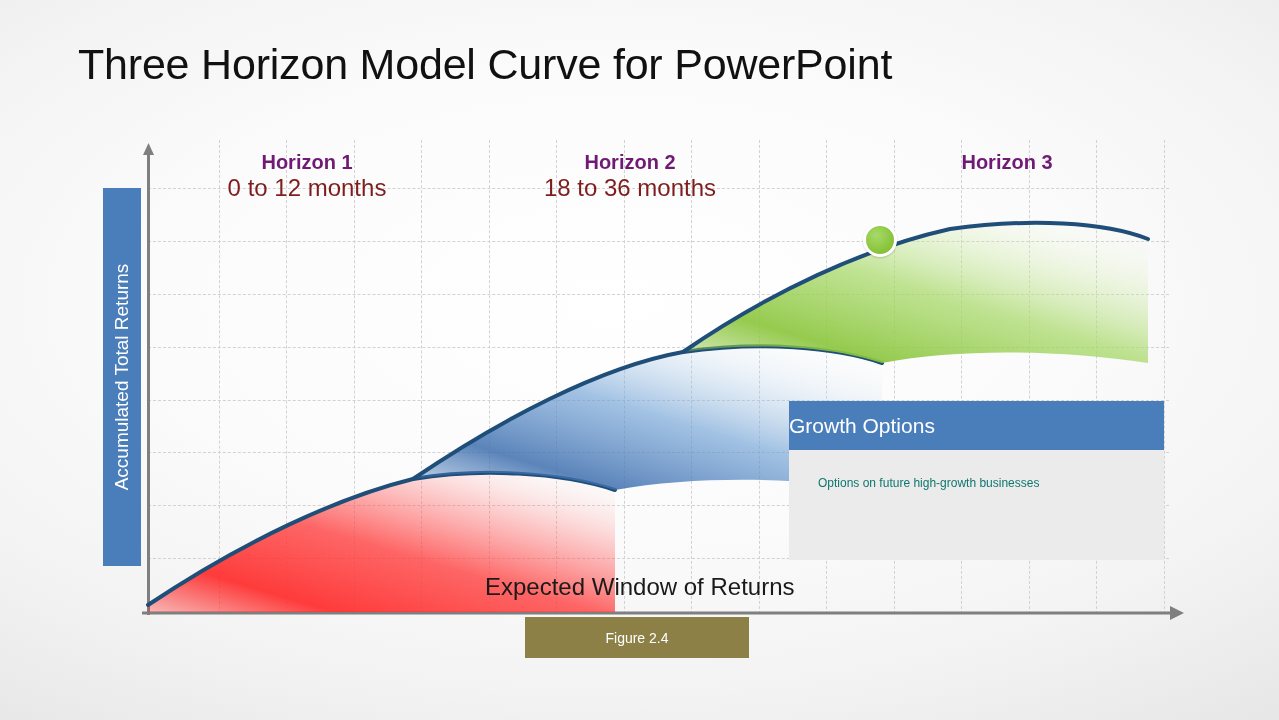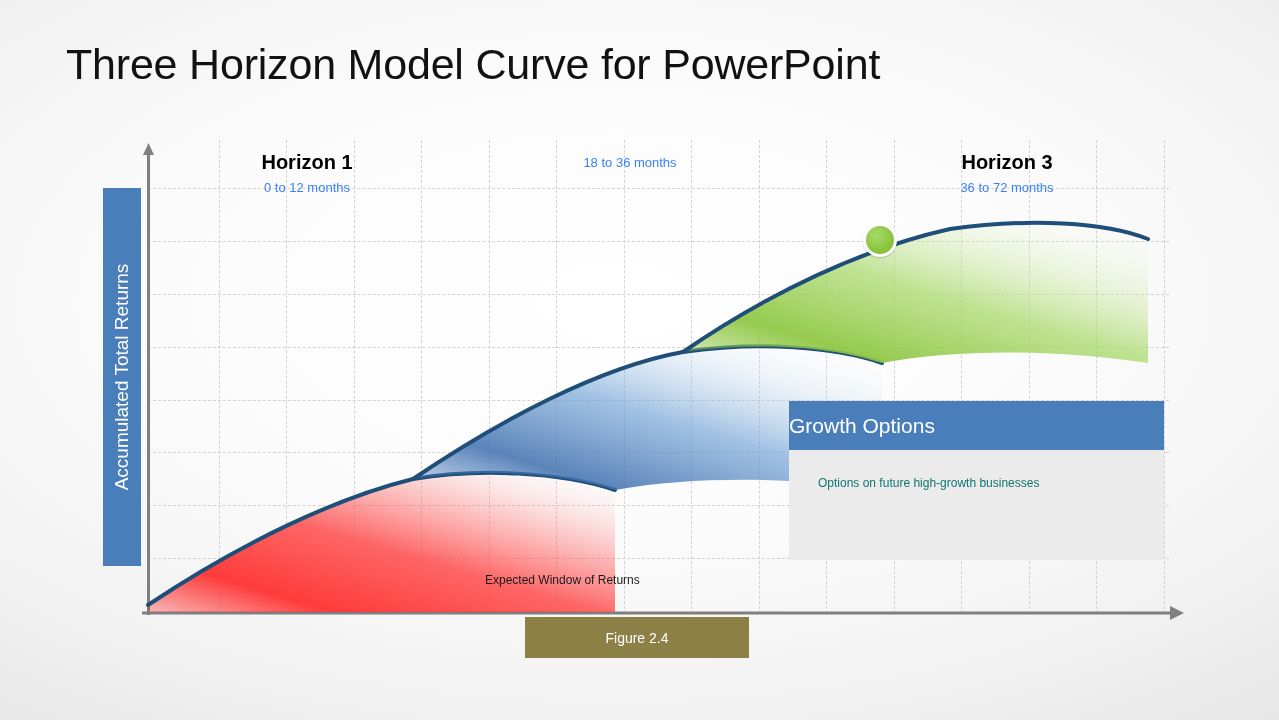--- a/index.html
+++ b/index.html
@@ -11,21 +11,21 @@
     height: 720px;
     overflow: hidden;
     font-family: "Liberation Sans", sans-serif;
     background: radial-gradient(ellipse 95% 85% at 48% 42%, #ffffff 0%, #fbfbfb 38%, #f3f3f3 64%, #e6e6e6 88%, #dcdcdc 100%);
     position: relative;
   }
 
   
   #slide-title {
     position: absolute;
-    left: 66px;
+    left: 78px;
     top: 40px;
     font-size: 43px;
     color: #111111;
     letter-spacing: -0.2px;
     white-space: nowrap;
   }
 
   
   #chart-area {
     position: absolute;
@@ -90,26 +90,26 @@
 
   
   .horizon-label {
     position: absolute;
     text-align: center;
     width: 260px;
   }
   .horizon-title {
     font-size: 20px;
     font-weight: bold;
-    color: #000000;
+    color: #701a75;
     line-height: 25px;
   }
   .horizon-sub {
-    font-size: 13px;
-    color: #3b82f6;
+    font-size: 24px;
+    color: #7f1d1d;
     line-height: 26px;
   }
   #horizon-1 { left: 177px; top: 150px; }
   #horizon-2 { left: 500px; top: 150px; }
   #horizon-3 { left: 877px; top: 150px; }
 
   
   #growth-marker {
     position: absolute;
     left: 863px;
@@ -151,21 +151,21 @@
     color: #0f766e;
     font-size: 12px;
     line-height: 29px;
   }
 
   
   #x-axis-caption {
     position: absolute;
     left: 485px;
     top: 573px;
-    font-size: 12px;
+    font-size: 24px;
     color: #1a1a1a;
     white-space: nowrap;
   }
 
   
   #figure-tag {
     position: absolute;
     left: 525px;
     top: 617px;
     width: 224px;
@@ -260,25 +260,25 @@
 
   <path d="M683,352 C770,292 865,248 950,229 C1030,218 1105,222 1148,239 L1148,363 C1060,350 960,348 882,363 C835,347 760,341 683,352 Z" fill="url(#gradGreen)"></path>
   <path d="M683,352 C770,292 865,248 950,229 C1030,218 1105,222 1148,239" fill="none" stroke="#1f4e79" stroke-width="4" stroke-linecap="round"></path>
 </svg>
 
 <div class="horizon-label" id="horizon-1">
   <div class="horizon-title">Horizon 1</div>
   <div class="horizon-sub">0 to 12 months</div>
 </div>
 <div class="horizon-label" id="horizon-2">
+  <div class="horizon-title">Horizon 2</div>
   <div class="horizon-sub">18 to 36 months</div>
 </div>
 <div class="horizon-label" id="horizon-3">
   <div class="horizon-title">Horizon 3</div>
-  <div class="horizon-sub">36 to 72 months</div>
 </div>
 
 <div id="growth-marker"></div>
 
 <div id="callout">
   <div id="callout-header">
     <span id="callout-header-text">Growth Options</span>
   </div>
   <div id="callout-body">
     <span id="callout-body-text">Options on future high-growth businesses</span>

